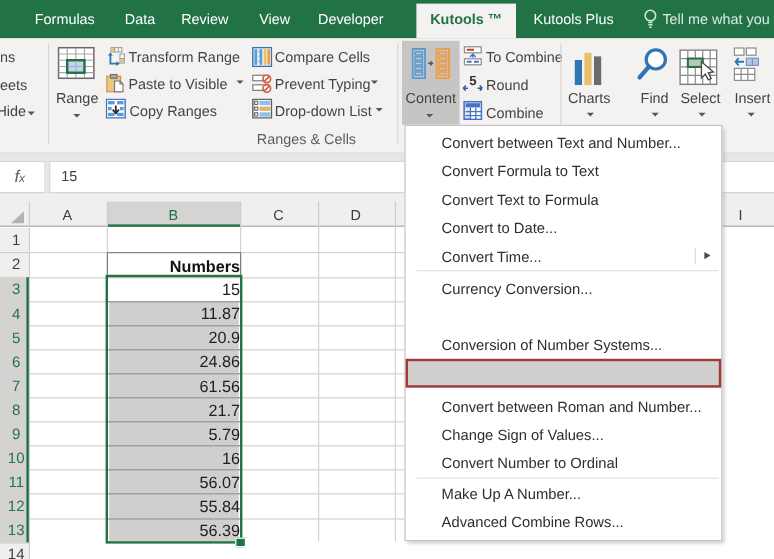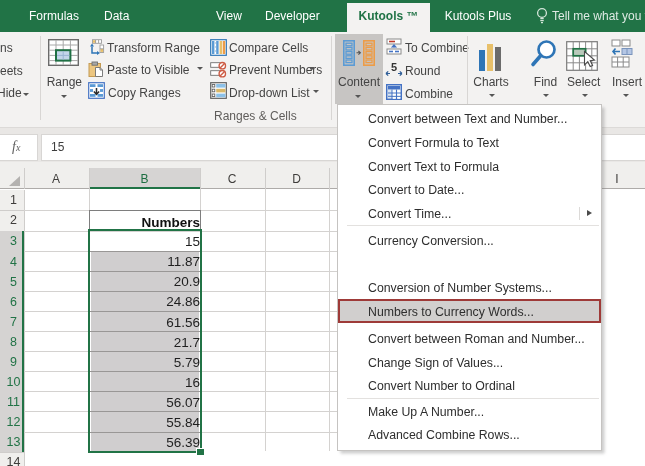--- a/index.html
+++ b/index.html
@@ -16,20 +16,21 @@
 .gridh{position:absolute;left:23.5px;height:1px;background:#d4d2d0}
 .gridv{position:absolute;top:189px;width:1px;background:#d4d2d0}
 </style></head>
 <body>
 <div id="app">
 
 <div class="abs" style="left:0;top:0;width:645px;height:32px;background:#217346"></div>
 <div class="abs" style="left:347px;top:3px;width:83px;height:29px;background:#f3f2f1"></div>
 <div class="tab" style="left:29px;width:50px">Formulas</div>
 <div class="tab" style="left:104px;width:23px">Data</div>
+<div class="tab" style="left:151px;width:38px">Review</div>
 <div class="tab" style="left:216px;width:24px">View</div>
 <div class="tab" style="left:347px;width:83px;color:#217346;font-weight:bold">Kutools ™</div>
 <div class="tab" style="left:265px;width:51px">Developer</div>
 <div class="tab" style="left:440px;width:76px;white-space:nowrap">Kutools Plus</div>
 <svg class="abs" style="left:535px;top:7px" width="14" height="17" viewBox="0 0 14 17">
       <g fill="none" stroke="#d4e6da" stroke-width="1.3">
         <circle cx="7" cy="6" r="4.4"></circle>
         <path d="M5.3 11.7h3.4M5.3 13.7h3.4M6 15.7h2"></path>
       </g>
     </svg>
@@ -101,21 +102,21 @@
 
 <svg class="abs" style="left:210px;top:61px" width="17" height="17" viewBox="0 0 17 17">
 <rect x="0.7" y="1.7" width="9.6" height="4.6" fill="#fff" stroke="#707070" stroke-width="0.9"></rect>
 <rect x="0.7" y="9.7" width="9.6" height="4.6" fill="#fff" stroke="#707070" stroke-width="0.9"></rect>
 <g fill="#fff" stroke="#cd5c45" stroke-width="1.4">
         <circle cx="12.3" cy="4.7" r="3.2"></circle>
         <circle cx="12.3" cy="12.7" r="3.2"></circle>
       </g>
 <path d="M10.1 7L14.5 2.5M10.1 15l4.4-4.5" stroke="#cd5c45" stroke-width="1.4"></path>
 </svg>
-<div class="ribtxt" style="left:229px;top:63px">Prevent Numbers</div>
+<div class="ribtxt" style="left:229px;top:63px">Prevent Typing</div>
 <div class="caret" style="left:308.5px;top:67px"></div>
 
 <svg class="abs" style="left:210px;top:82px" width="17" height="17" viewBox="0 0 17 17">
 <rect x="0.7" y="0.7" width="15.6" height="15.6" fill="#fff" stroke="#5f5f5f" stroke-width="1.2"></rect>
 <g fill="#fff" stroke="#5f5f5f" stroke-width="0.9">
         <rect x="2.2" y="2.4" width="2.6" height="2.6"></rect>
         <rect x="2.2" y="7.2" width="2.6" height="2.6"></rect>
         <rect x="2.2" y="12" width="2.6" height="2.6"></rect>
       </g>
 <rect x="6.2" y="2" width="9.2" height="3.6" fill="#8cc1e8"></rect>
@@ -216,21 +217,21 @@
       <path d="M16 9.5v6" stroke="#7a94bc"></path>
 <rect x="1" y="18" width="17" height="10" fill="#fff" stroke="#8a8a8a"></rect>
 <path d="M1 23h17M6.6 18v10M12.2 18v10" stroke="#8a8a8a" stroke-width="1"></path>
 </svg>
 <div class="ribtxt" style="left:609px;top:75px;width:36px;text-align:center">Insert</div>
 <div class="caret" style="left:622.7px;top:93.5px"></div>
 
 <div class="abs" style="left:0;top:127.5px;width:645px;height:34.5px;background:#e9e7e5"></div>
 <div class="abs" style="left:-2px;top:134px;width:39.5px;height:26.5px;background:#fff;border:1px solid #d8d6d4"></div>
 <div class="abs" style="left:41px;top:134px;width:606px;height:26.5px;background:#fff;border:1px solid #d8d6d4;border-right:none"></div>
-<div class="abs" style="left:12px;top:139px;font-family:Liberation Serif, serif;font-style:italic;font-size:14px;color:#5f5f5f">f<span style="font-size:10px">x</span></div>
+<div class="abs" style="left:12px;top:139px;font-family:Liberation Sans, sans-serif;font-style:italic;font-size:14px;color:#5f5f5f">f<span style="font-size:10px">x</span></div>
 <div class="abs" style="left:51px;top:140px;font-size:12px;color:#3d3d3d">15</div>
 
 <div class="abs" style="left:0;top:161.5px;width:645px;height:27.5px;background:#f0efed"></div>
 <div class="abs" style="left:0;top:187.8px;width:645px;height:1.6px;background:#aeaba9"></div>
 
 <div class="abs" style="left:23.5px;top:168px;width:1px;height:21px;background:#cfcdcb"></div>
 <div class="abs" style="left:89px;top:168px;width:1px;height:21px;background:#cfcdcb"></div>
 <div class="abs" style="left:200px;top:168px;width:1px;height:21px;background:#cfcdcb"></div>
 <div class="abs" style="left:264.5px;top:168px;width:1px;height:21px;background:#cfcdcb"></div>
 <div class="abs" style="left:329px;top:168px;width:1px;height:21px;background:#cfcdcb"></div>
@@ -336,20 +337,19 @@
 <div class="mi" style="top:136px">Convert Formula to Text</div>
 <div class="mi" style="top:159.5px">Convert Text to Formula</div>
 <div class="mi" style="top:183px">Convert to Date...</div>
 <div class="mi" style="top:206.5px">Convert Time...</div>
 <div class="abs" style="left:578.5px;top:207px;width:1px;height:13px;background:#dcdad8"></div>
 <div class="abs" style="left:587.3px;top:209.8px;width:0;height:0;border-top:3.7px solid transparent;border-bottom:3.7px solid transparent;border-left:5.2px solid #4a4a4a"></div>
 <div class="abs" style="left:347px;top:225.3px;width:252px;height:1px;background:#e3e1df"></div>
 <div class="mi" style="top:233.5px">Currency Conversion...</div>
 <div class="mi" style="top:280.5px">Conversion of Number Systems...</div>
 <div class="abs" style="left:337.8px;top:298.8px;width:263.7px;height:24.4px;background:#d1cfce;border:2px solid #9e3a38"></div>
-<div class="mi" style="top:304.5px">Numbers to Currency Words...</div>
 <div class="mi" style="top:332.3px">Convert between Roman and Number...</div>
 <div class="mi" style="top:355.7px">Change Sign of Values...</div>
 <div class="mi" style="top:378.7px">Convert Number to Ordinal</div>
 <div class="abs" style="left:347px;top:398.3px;width:252px;height:1px;background:#e3e1df"></div>
 <div class="mi" style="top:404.6px">Make Up A Number...</div>
 <div class="mi" style="top:428px">Advanced Combine Rows...</div>
 
 </div>
 </body></html>

